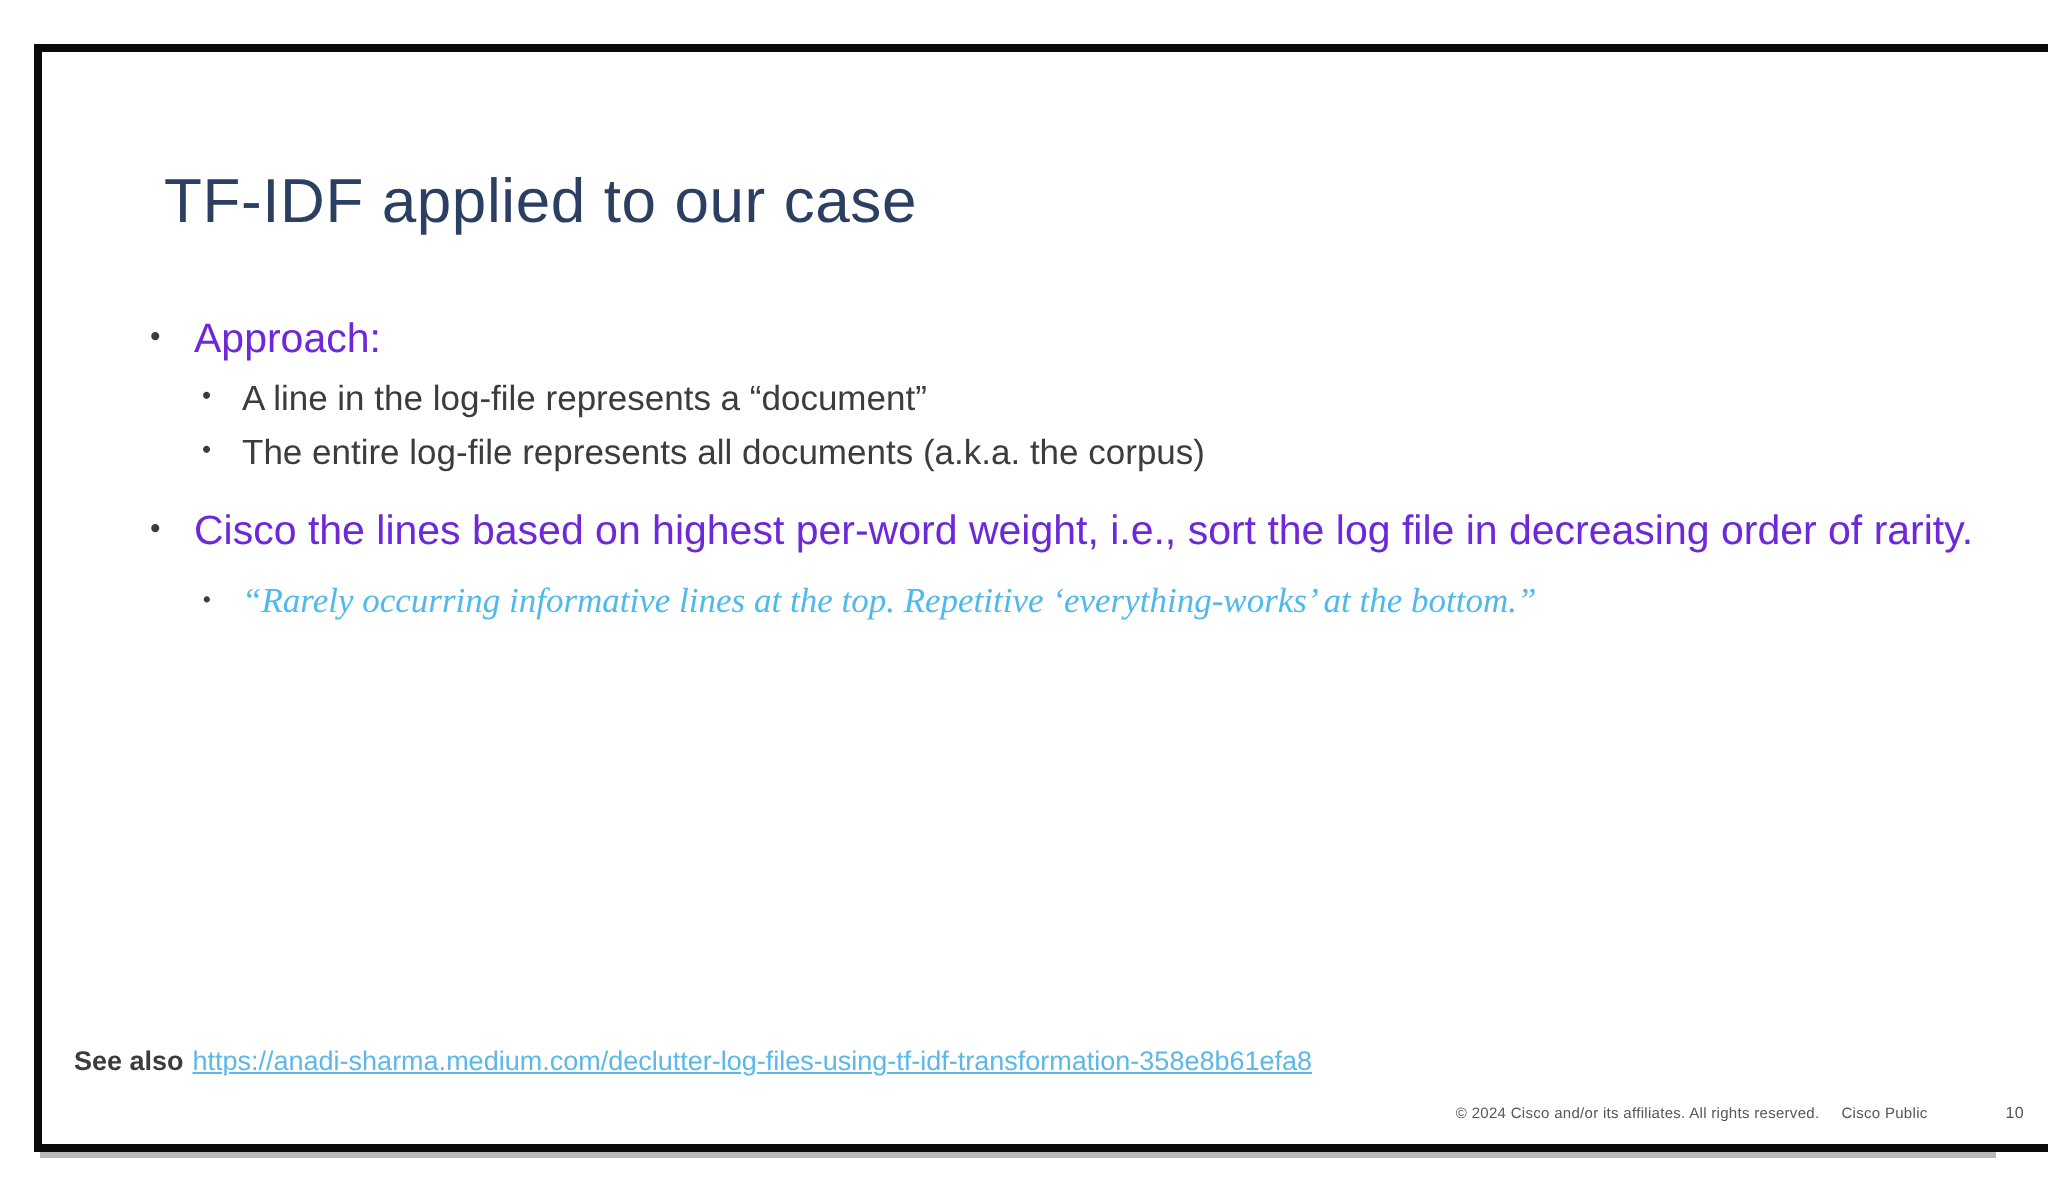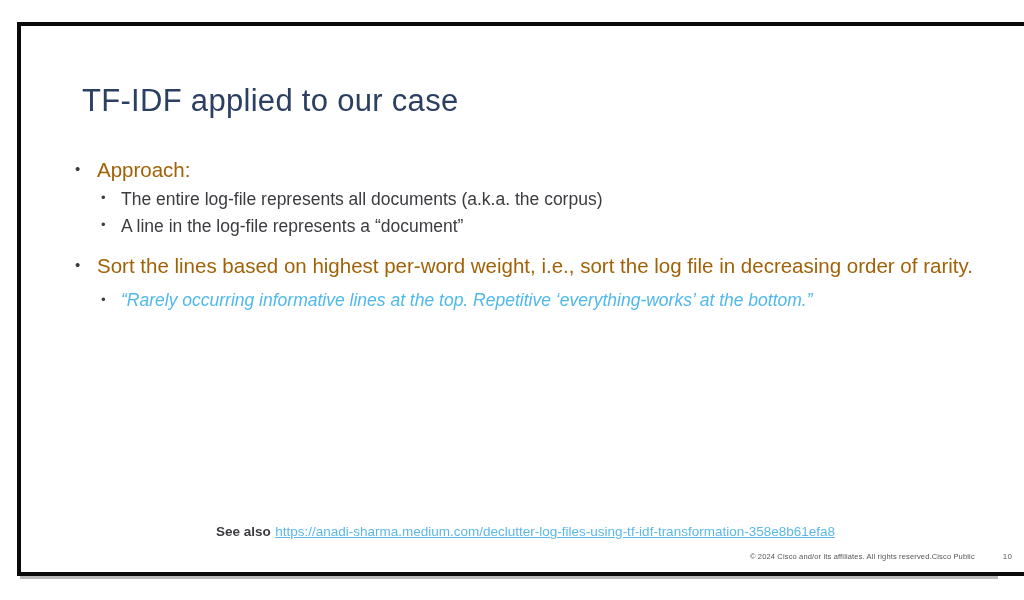--- a/index.html
+++ b/index.html
@@ -68,21 +68,21 @@
   }
   ul.lvl2 {
     list-style: none;
     margin: 0;
     padding: 0;
   }
 
   li.b1 {
     position: relative;
     padding-left: 26px;
-    color: #a16207;
+    color: #6d28d9;
     font-size: 20.5px;
     line-height: 28px;
     margin-bottom: 2px;
   }
   li.b1::before {
     content: "\2022";
     position: absolute;
     left: 4px;
     top: -1px;
     font-size: 15px;
@@ -107,36 +107,37 @@
     font-size: 13px;
     color: #3b3b40;
     line-height: 26px;
   }
 
   li.b2.quote {
     color: #4fb9ec;
     font-style: italic;
     font-size: 17.5px;
     line-height: 25px;
+    font-family: Liberation Serif, serif;
   }
   li.b2.quote::before {
     color: #3b3b40;
     font-size: 13px;
   }
   .spacer-lg { height: 22px; }
   .spacer-md { height: 12px; }
   .spacer-sm { height: 6px; }
 
   
   .footer-link-row {
     position: absolute;
     left: 16px;
     right: 18px;
     top: 496px;
-    text-align: center;
+    text-align: left;
     white-space: nowrap;
   }
   .see-also {
     font-size: 13.5px;
     color: #3b3b40;
     font-weight: 600;
   }
   .footer-url {
     font-size: 13.5px;
     color: #5cb8e8;
@@ -144,20 +145,21 @@
     cursor: pointer;
   }
 
   .copyright-row {
     position: absolute;
     right: 20px;
     top: 526px;
     white-space: nowrap;
     display: flex;
     align-items: flex-start;
+    gap: 11px;
     font-size: 7.5px;
     color: #55555a;
     letter-spacing: 0.15px;
   }
   .copyright-row .cisco-public { margin-left: 0; }
   .copyright-row .page-no { margin-left: 28px; font-size: 8px; }
 </style>
 </head>
 <body>
 
@@ -168,27 +170,27 @@
 
     <div class="slide-title">TF-IDF applied to our case</div>
 
     <div class="body-area">
 
       <ul class="lvl1">
 
         <li class="b1">Approach:</li>
 
         <ul class="lvl2">
+          <li class="b2">A line in the log-file represents a “document”</li>
           <li class="b2">The entire log-file represents all documents (a.k.a. the corpus)</li>
-          <li class="b2">A line in the log-file represents a “document”</li>
         </ul>
 
         <div class="spacer-md"></div>
 
-        <li class="b1">Sort the lines based on highest per-word weight, i.e., sort the log file in decreasing order of rarity.</li>
+        <li class="b1">Cisco the lines based on highest per-word weight, i.e., sort the log file in decreasing order of rarity.</li>
 
         <div class="spacer-sm"></div>
 
         <ul class="lvl2">
           <li class="b2 quote">“Rarely occurring informative lines at the top. Repetitive ‘everything-works’ at the bottom.”</li>
         </ul>
 
         <div class="spacer-lg"></div>
         <div class="spacer-lg"></div>
 

